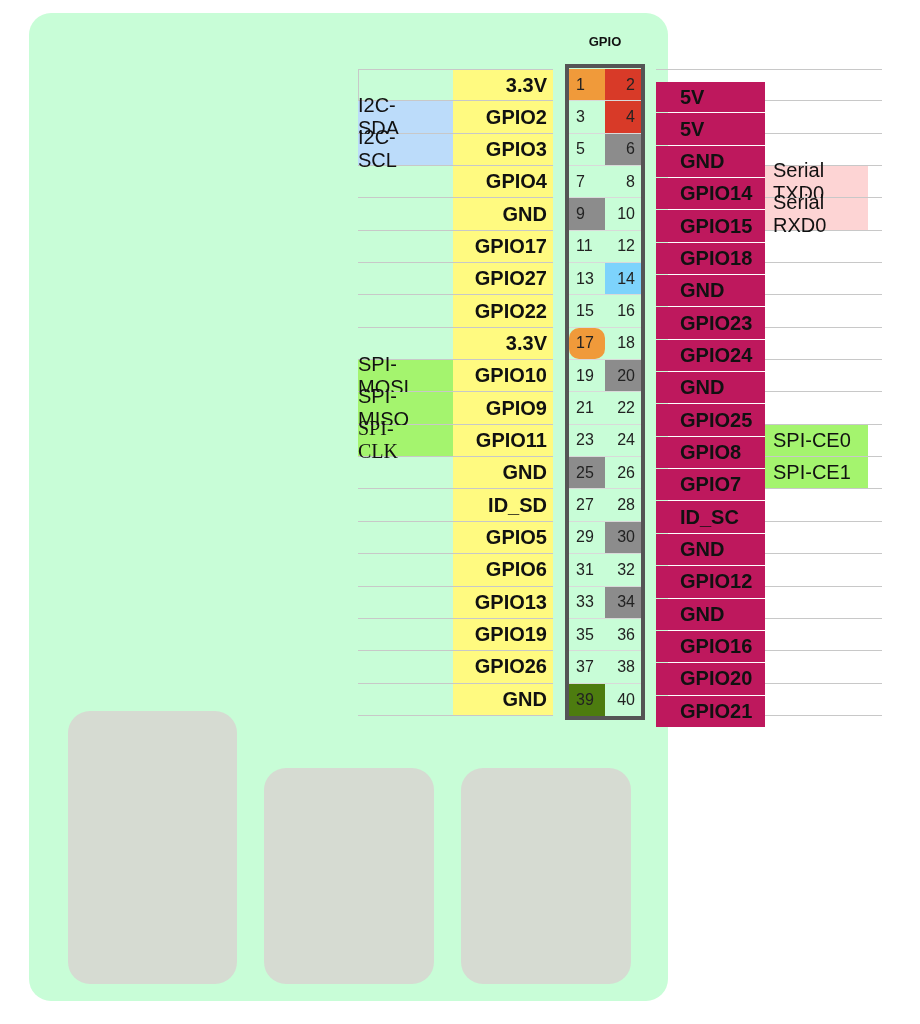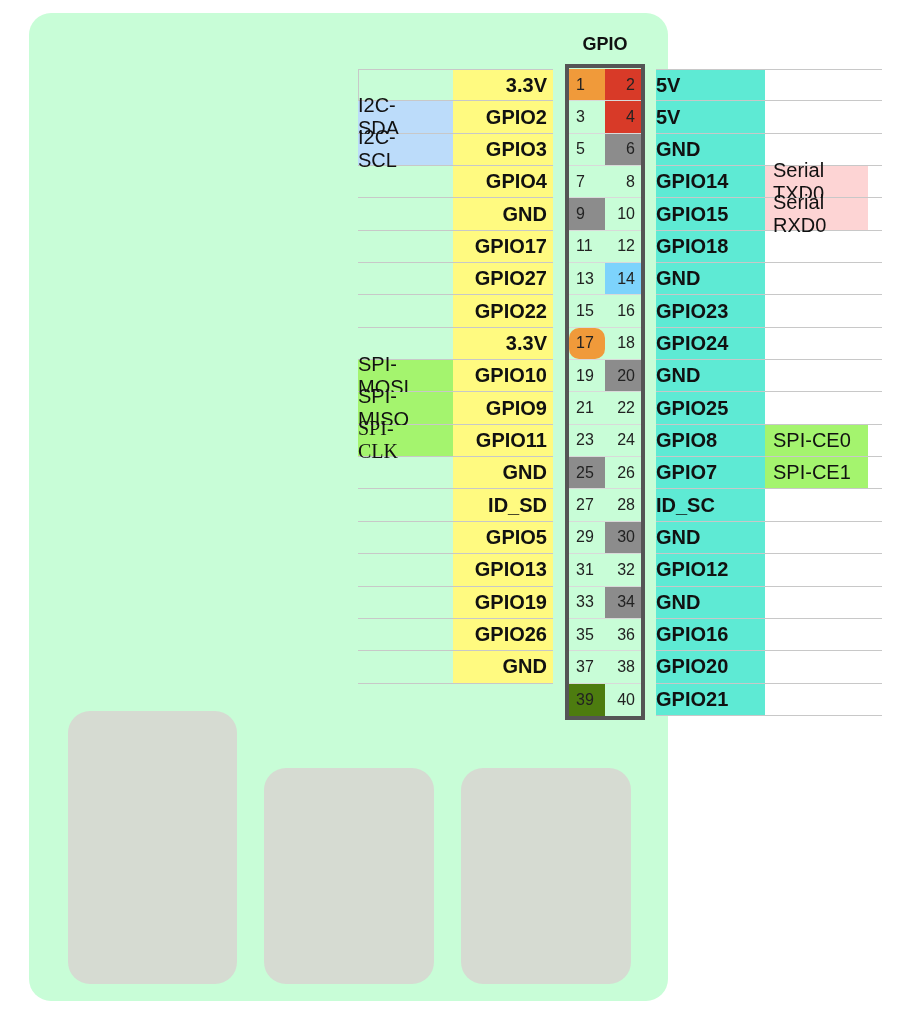--- a/index.html
+++ b/index.html
@@ -1,31 +1,31 @@
 <!DOCTYPE html>
 <html><head>
 <meta charset="utf-8">
 <style>
   html, body { margin: 0; padding: 0; background: #ffffff; }
   body { width: 920px; height: 1024px; position: relative; overflow: hidden;
          font-family: "Liberation Sans", "DejaVu Sans", sans-serif; }
   .board { position: absolute; left: 29px; top: 13px; width: 639px; height: 988px;
            background: #c8fdd7; border-radius: 22px; }
   .title { position: absolute; left: 565px; width: 80px; top: 34px; text-align: center;
-           font-weight: bold; font-size: 18px; color: #111; }
+           font-weight: bold; font-size: 13px; color: #111; }
   .port { position: absolute; background: #d6dbd2; border-radius: 22px; }
   .table { position: absolute; top: 69px; }
   .row { height: 32.35px; box-sizing: border-box; border-bottom: 1px solid #c8c8c8;
          display: flex; font-size: 20px; color: #111; }
   .row:first-child { border-top: 1px solid #c8c8c8; }
   .cell { box-sizing: border-box; display: flex; align-items: center; height: 100%; }
   .lt-func { width: 95px; justify-content: flex-end; padding-right: 20px; }
   .lt-name { width: 100px; justify-content: flex-end; padding-right: 6px;
              font-weight: bold; background: #fffa80; }
-  .rt-name { width: 109px; padding-left: 0; font-weight: bold; background: #5eead4; }
+  .rt-name { width: 109px; padding-left: 24px; font-weight: bold; background: #be185d; margin-top: 12px; }
   .rt-func { width: 103px; padding-left: 8px; }
   .left-table { left: 358px; width: 195px; }
   .left-table .row:first-child .lt-func { border-left: 1px solid #c8c8c8; }
   .right-table { left: 656px; width: 226px; }
   .pins { position: absolute; left: 565px; top: 64px; width: 80px; box-sizing: border-box;
           border: 4px solid #555555; padding-top: 1px; background: #c8fdd7; }
   .pinrow { display: flex; height: 32.35px; box-sizing: border-box; border-bottom: 1px solid #d9d9d9; }
   .pinrow:last-child { border-bottom: none; }
   .pin { width: 36px; display: flex; align-items: center; font-size: 16px; color: #222; box-sizing: border-box; }
   .pin.odd { padding-left: 7px; }
@@ -99,20 +99,24 @@
     <div class="row">
       <div class="cell lt-func"></div>
       <div class="cell lt-name">ID_SD</div>
     </div>
     <div class="row">
       <div class="cell lt-func"></div>
       <div class="cell lt-name">GPIO5</div>
     </div>
     <div class="row">
       <div class="cell lt-func"></div>
+      <div class="cell lt-name">GPIO6</div>
+    </div>
+    <div class="row">
+      <div class="cell lt-func"></div>
       <div class="cell lt-name">GPIO13</div>
     </div>
     <div class="row">
       <div class="cell lt-func"></div>
       <div class="cell lt-name">GPIO19</div>
     </div>
     <div class="row">
       <div class="cell lt-func"></div>
       <div class="cell lt-name">GPIO26</div>
     </div>

